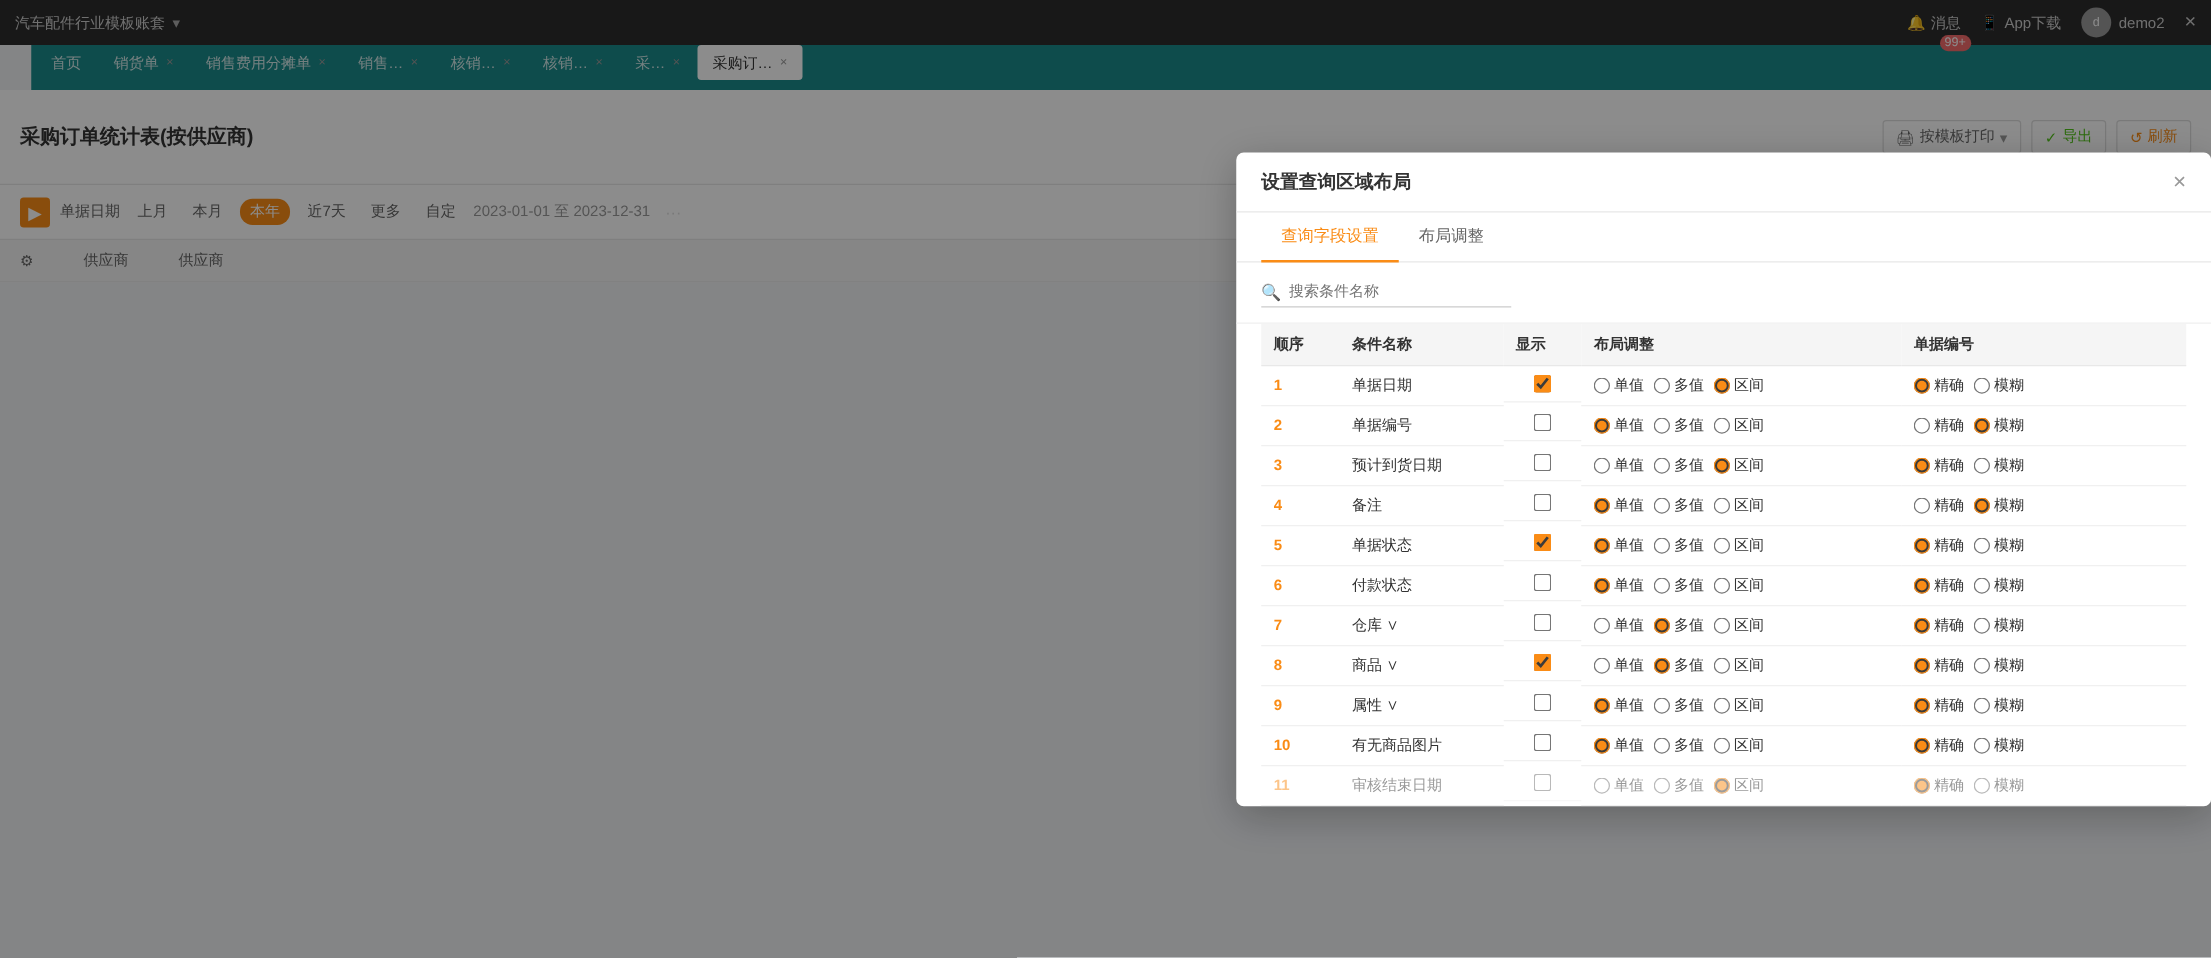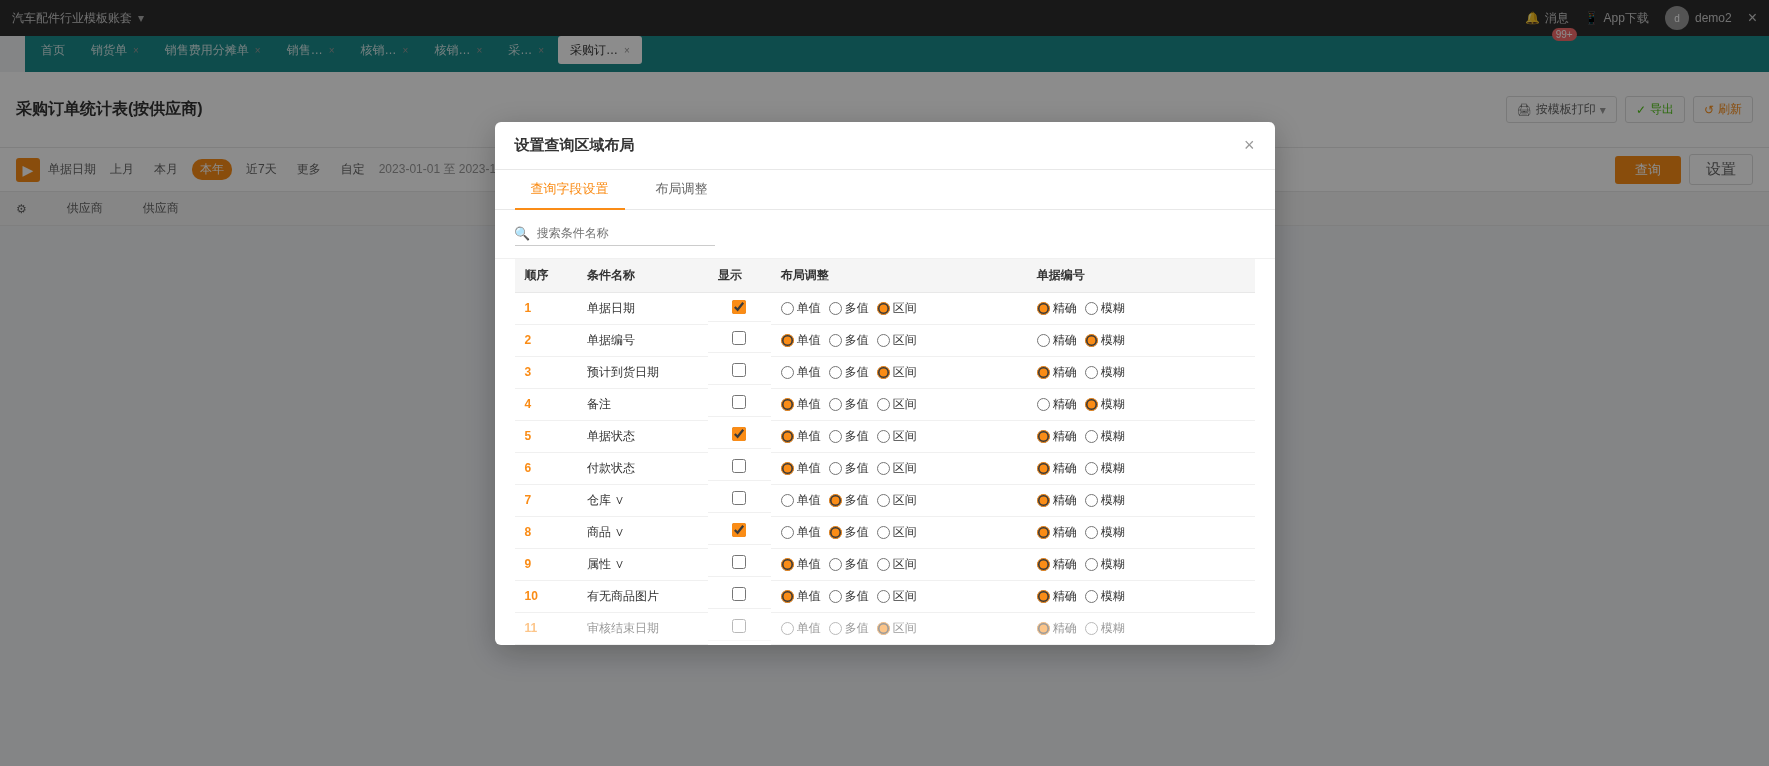--- a/index.html
+++ b/index.html
@@ -102,21 +102,21 @@
     .table-col { font-size: 12px; color: #666; display: flex; align-items: center; gap: 4px; }
 
     
     .overlay {
       position: fixed;
       top: 0; left: 0; right: 0; bottom: 0;
       background: rgba(0,0,0,0.45);
       z-index: 100;
       display: flex;
       align-items: center;
-      justify-content: center;
+      justify-content: flex-end;
     }
 
     
     .dialog {
       background: white;
       border-radius: 6px;
       width: 780px;
       max-height: 680px;
       display: flex;
       flex-direction: column;
@@ -130,21 +130,21 @@
       border-bottom: 1px solid #e8e8e8;
     }
     .dialog-title { font-size: 15px; font-weight: bold; color: #333; }
     .dialog-close { cursor: pointer; color: #999; font-size: 18px; line-height: 1; border: none; background: none; }
 
     
     .dialog-tabs {
       display: flex;
       padding: 0 20px;
       border-bottom: 1px solid #e8e8e8;
-      gap: 15px;
+      gap: 0;
     }
     .dialog-tab {
       padding: 10px 16px;
       font-size: 13px;
       color: #666;
       cursor: pointer;
       border-bottom: 2px solid transparent;
       margin-bottom: -1px;
     }
     .dialog-tab.active {

